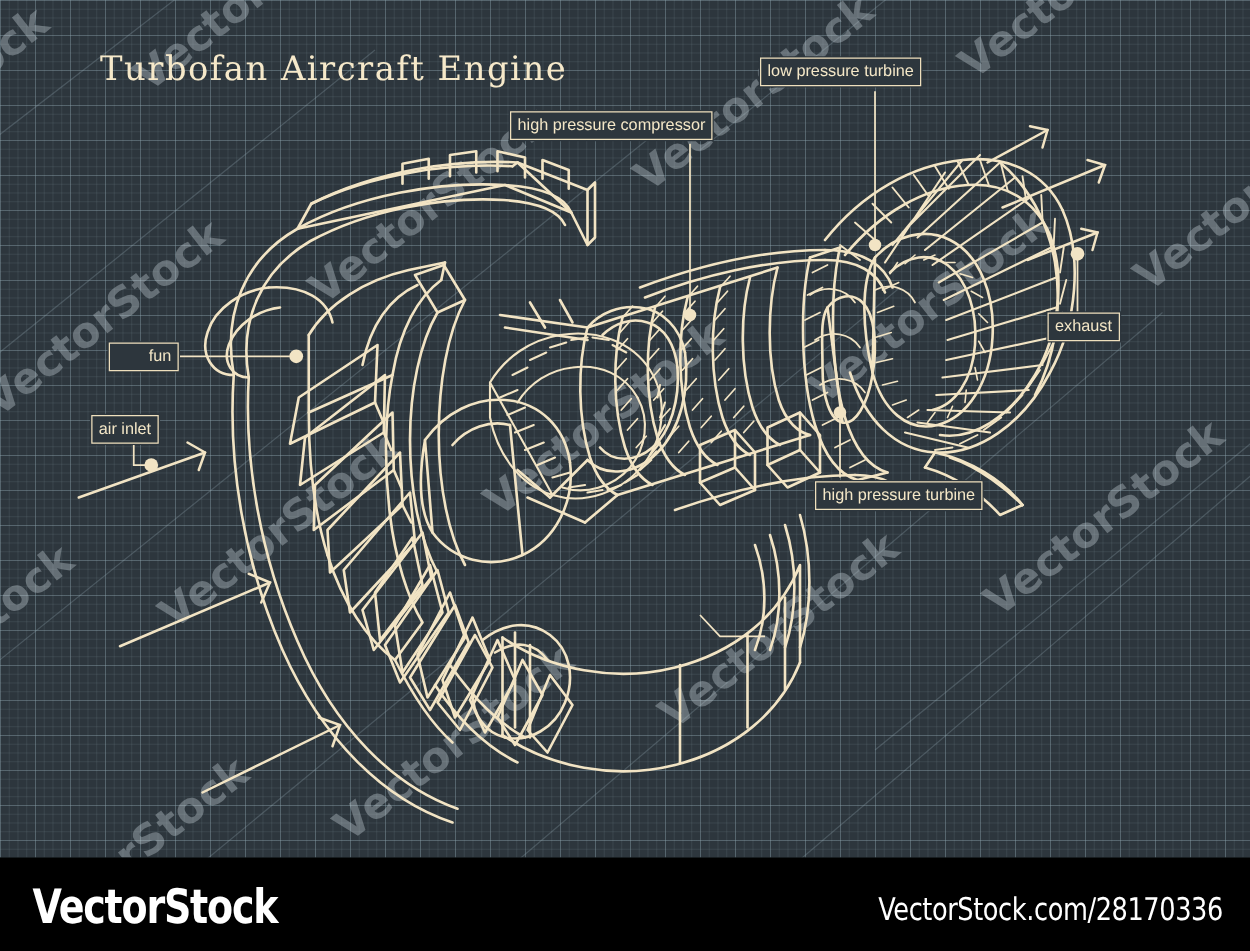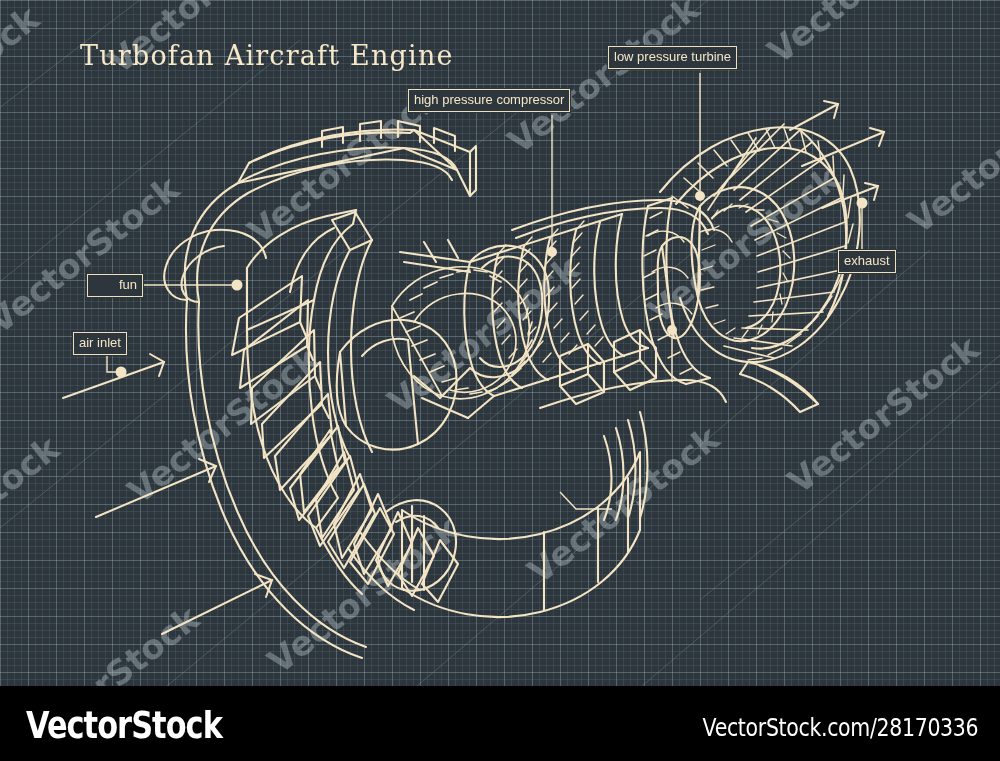--- a/index.html
+++ b/index.html
@@ -476,20 +476,21 @@
     </svg>
 
     <div id="title">Turbofan Aircraft Engine</div>
 
     <div class="callout" style="left:608px; top:46px;">low pressure turbine</div>
 
     <div class="callout" style="left:408px; top:89px;">high pressure compressor</div>
 
     <div class="callout" style="left:838px; top:250px;text-align:center;">exhaust</div>
 
+    <div class="callout" style="left:652px; top:385px;">high pressure turbine</div>
 
 
     <div class="callout" style="left:87px; top:274px;padding-left:31px;">fun</div>
 
     <div class="callout" style="left:73px; top:332px;">air inlet</div>
 
   </div>
 
   <div id="footer">
     <div id="footer-logo">VectorStock</div>

